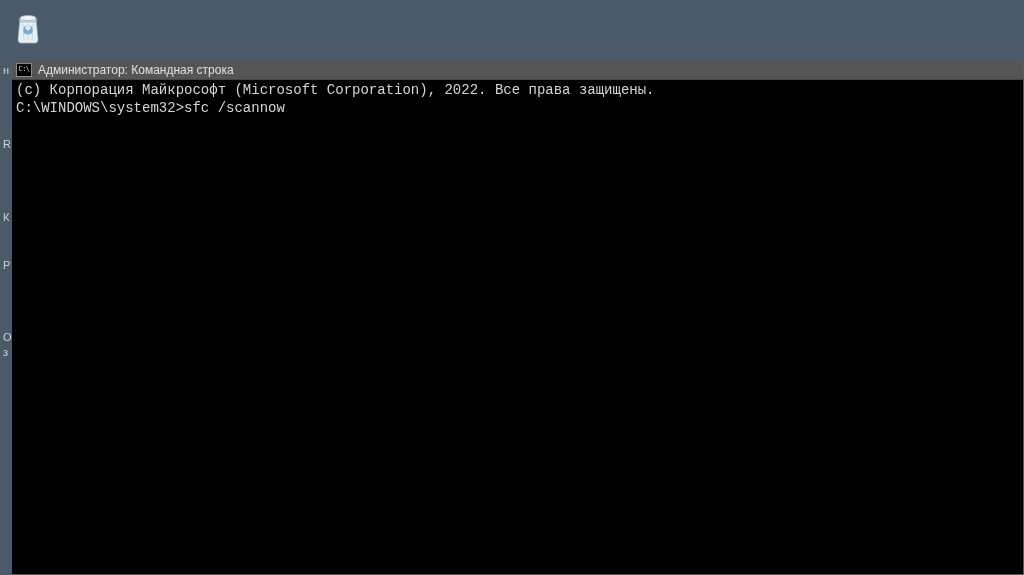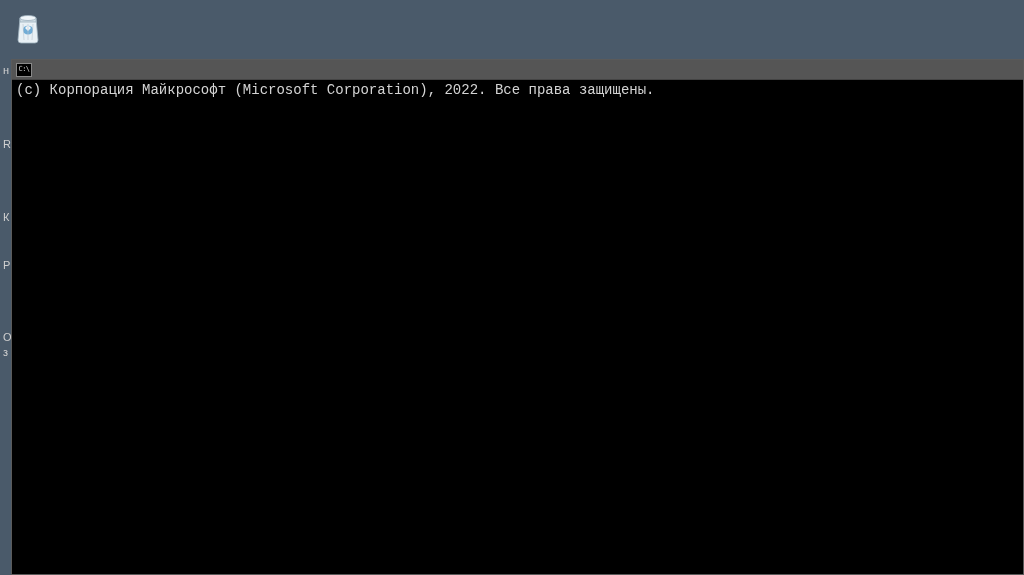--- a/index.html
+++ b/index.html
@@ -123,19 +123,21 @@
   <div class="desktop-text txt-n">н</div>
   <div class="desktop-text txt-r">R</div>
   <div class="desktop-text txt-k">К</div>
   <div class="desktop-text txt-p">P</div>
   <div class="desktop-text txt-o">O</div>
   <div class="desktop-text txt-z">з</div>
 
   <div class="cmd-window">
     <div class="titlebar">
       <div class="titlebar-icon">C:\</div>
+      <div class="titlebar-text">Администратор: Командная строка</div>
     </div>
     <div class="terminal-body">
       <div class="terminal-line">(c) Корпорация Майкрософт (Microsoft Corporation), 2022. Все права защищены.</div>
       <div class="terminal-line"></div>
+      <div class="prompt-line"><span>C:\WINDOWS\system32&gt;</span><span>sfc /scannow</span></div>
     </div>
   </div>
 </div>
 
 </body></html>

